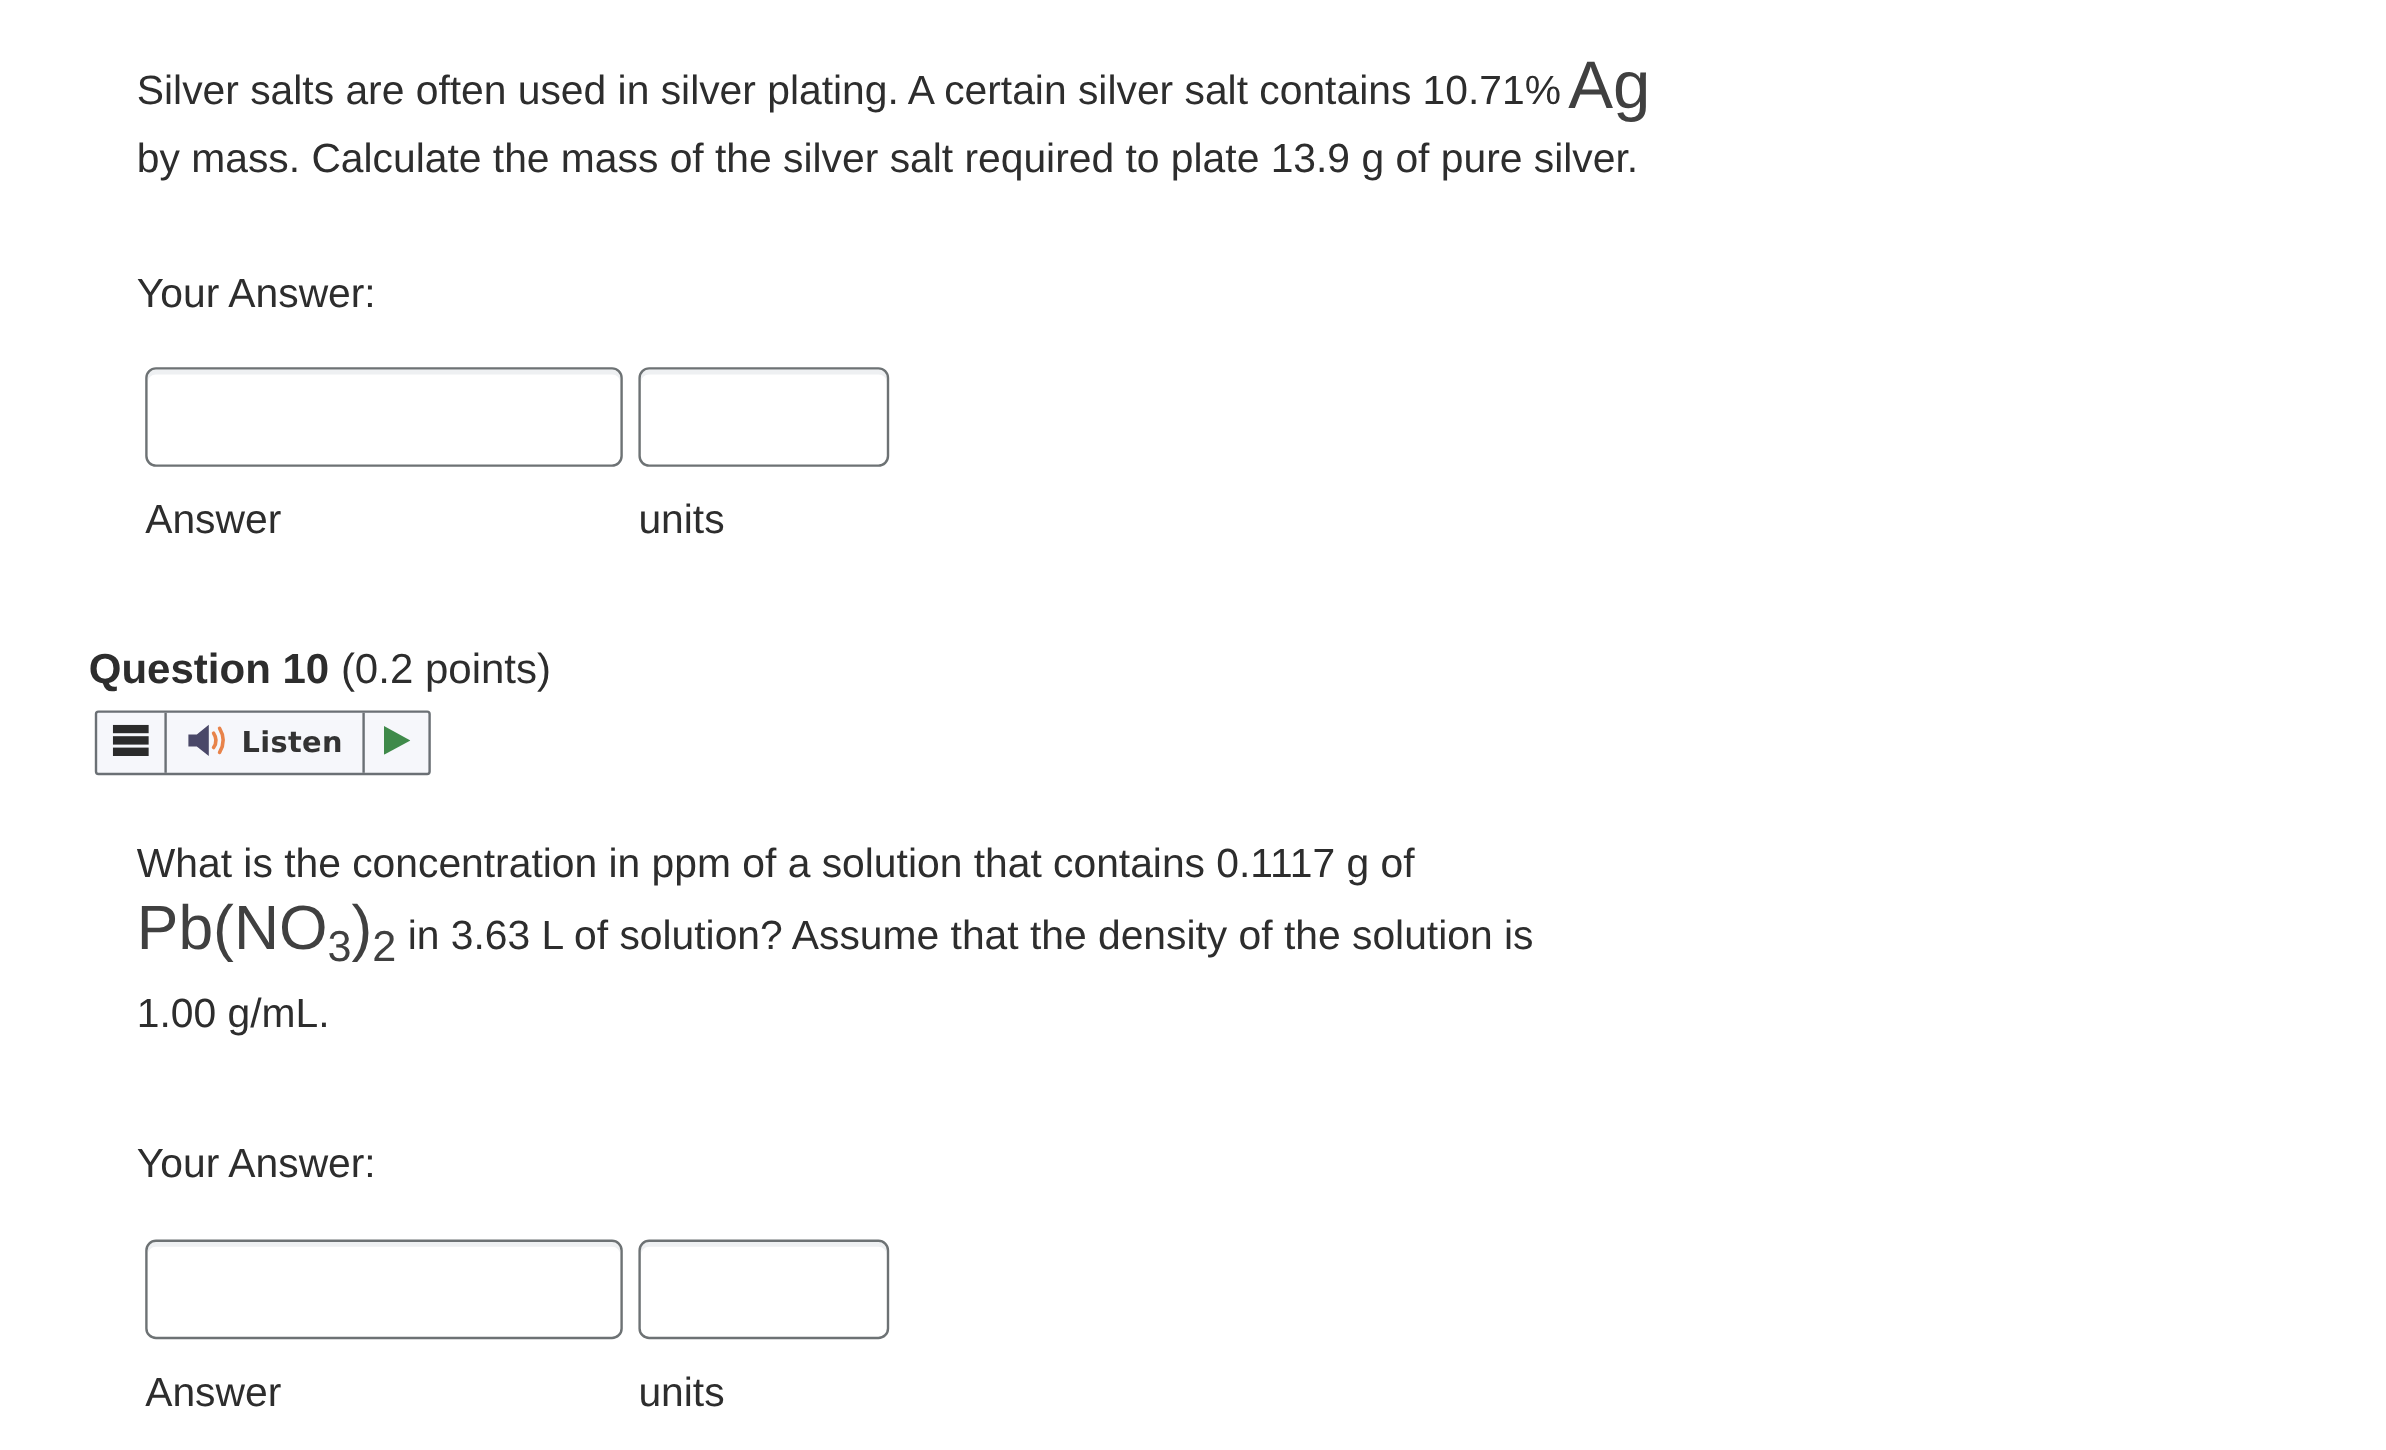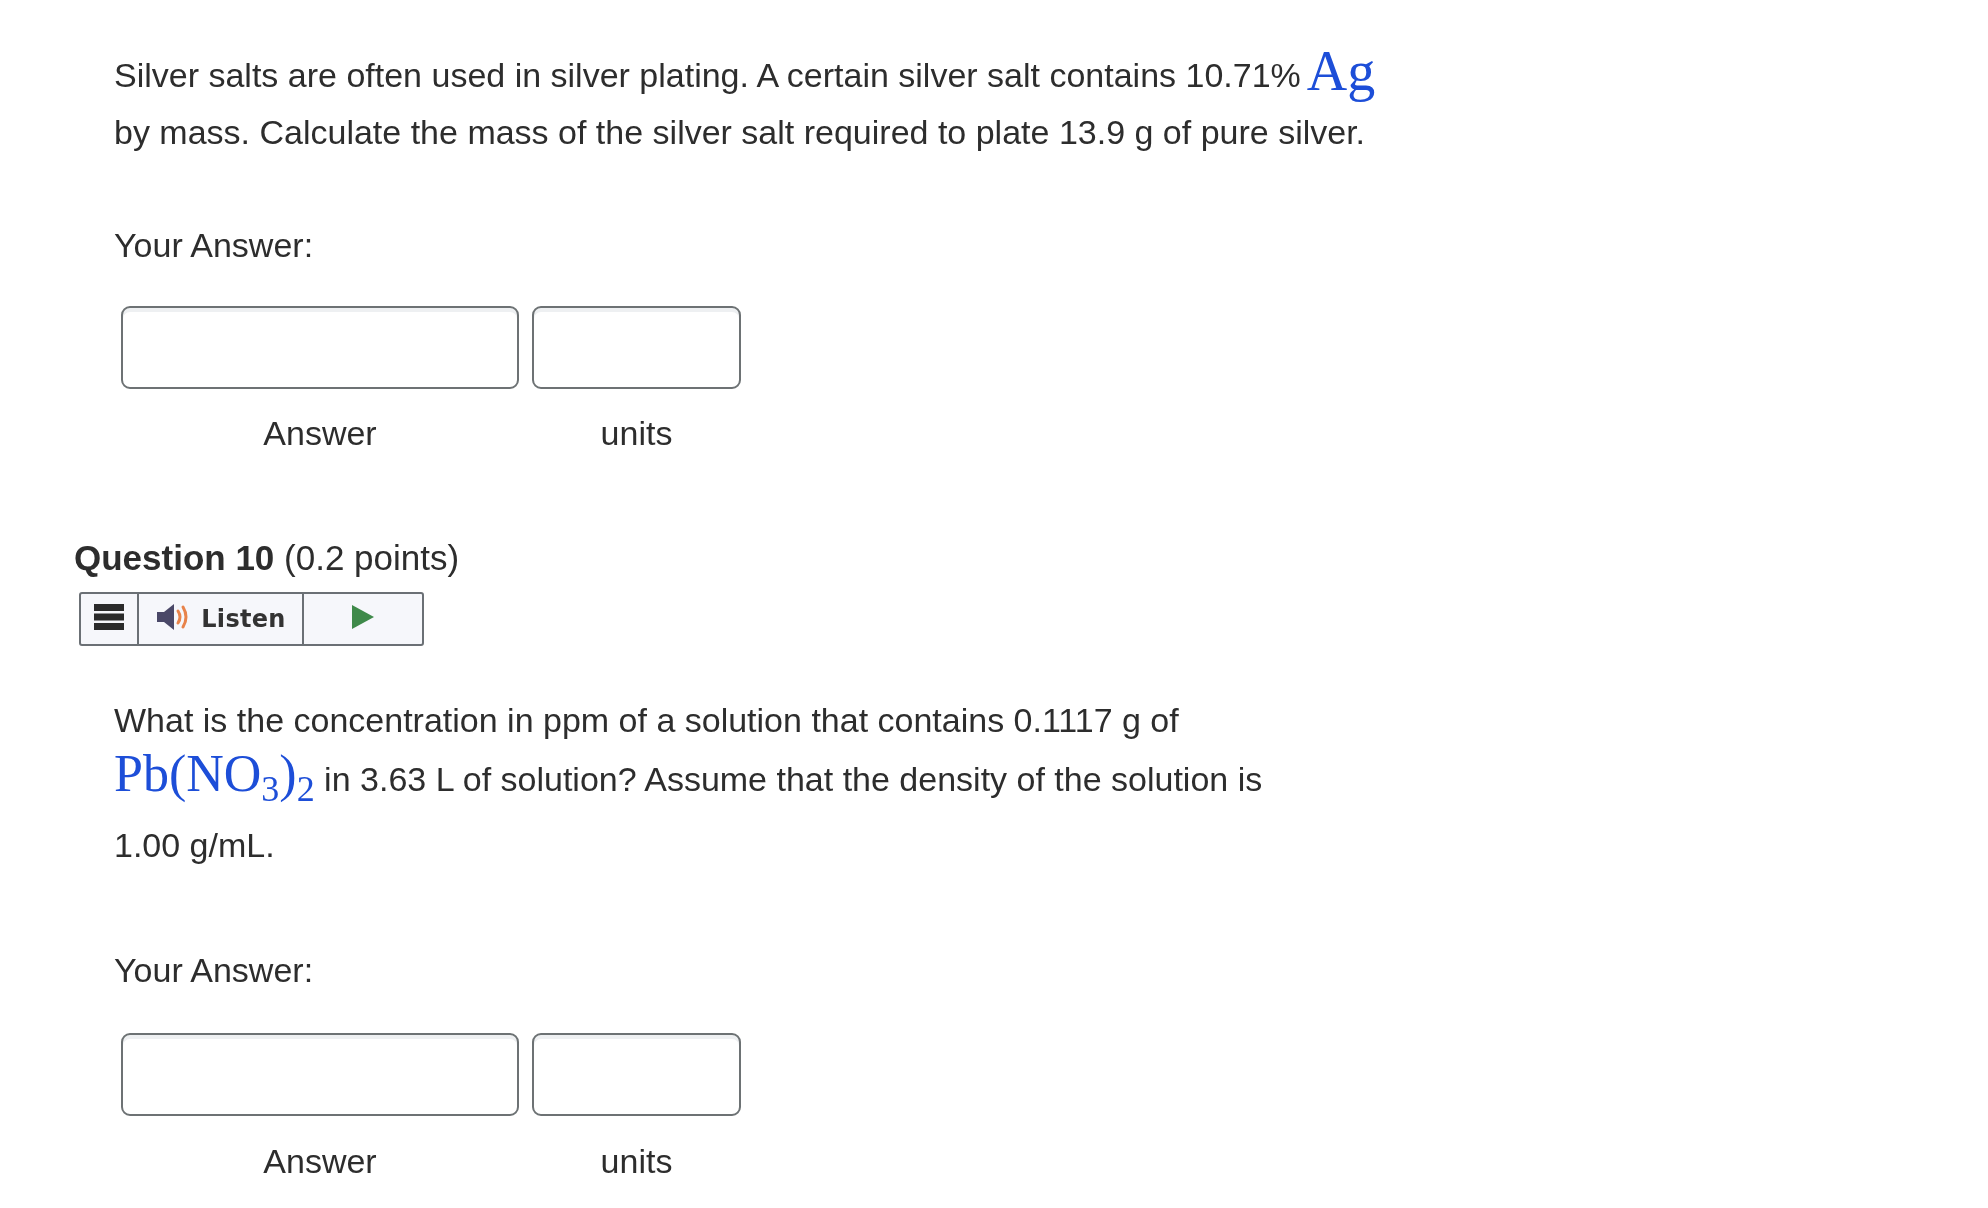--- a/index.html
+++ b/index.html
@@ -16,22 +16,22 @@
     color: #2d2d2d;
   }
   .line {
     position: absolute;
     white-space: nowrap;
     font-size: 34px;
     line-height: 1;
     color: #2d2d2d;
   }
   .math {
-    font-family: Liberation Serif, serif;
-    color: #1d4ed8;
+    font-family: Liberation Sans, sans-serif;
+    color: #404040;
   }
   .math-ag {
     font-size: 56px;
     position: relative;
     top: 3px;
     margin-left: 6px;
   }
   .math-pb {
     font-size: 52px;
   }
@@ -56,36 +56,36 @@
     outline: none;
     padding: 0 14px;
     font-family: "Liberation Sans", sans-serif;
     font-size: 30px;
     color: #2d2d2d;
   }
   .box-caption {
     position: absolute;
     font-size: 34px;
     line-height: 1;
-    text-align: center;
+    text-align: left;
     white-space: nowrap;
   }
   .q-heading {
     position: absolute;
     white-space: nowrap;
     font-size: 35px;
     line-height: 1;
     color: #2d2d2d;
   }
   .q-heading .q-title { font-weight: bold; }
   .listen-bar {
     position: absolute;
     left: 79px;
     top: 592px;
-    width: 345px;
+    width: 280px;
     height: 54px;
     box-sizing: border-box;
     border: 2px solid #6b7075;
     border-radius: 3px;
     background: #f6f7fb;
     display: flex;
     align-items: stretch;
   }
   .listen-seg {
     display: flex;

